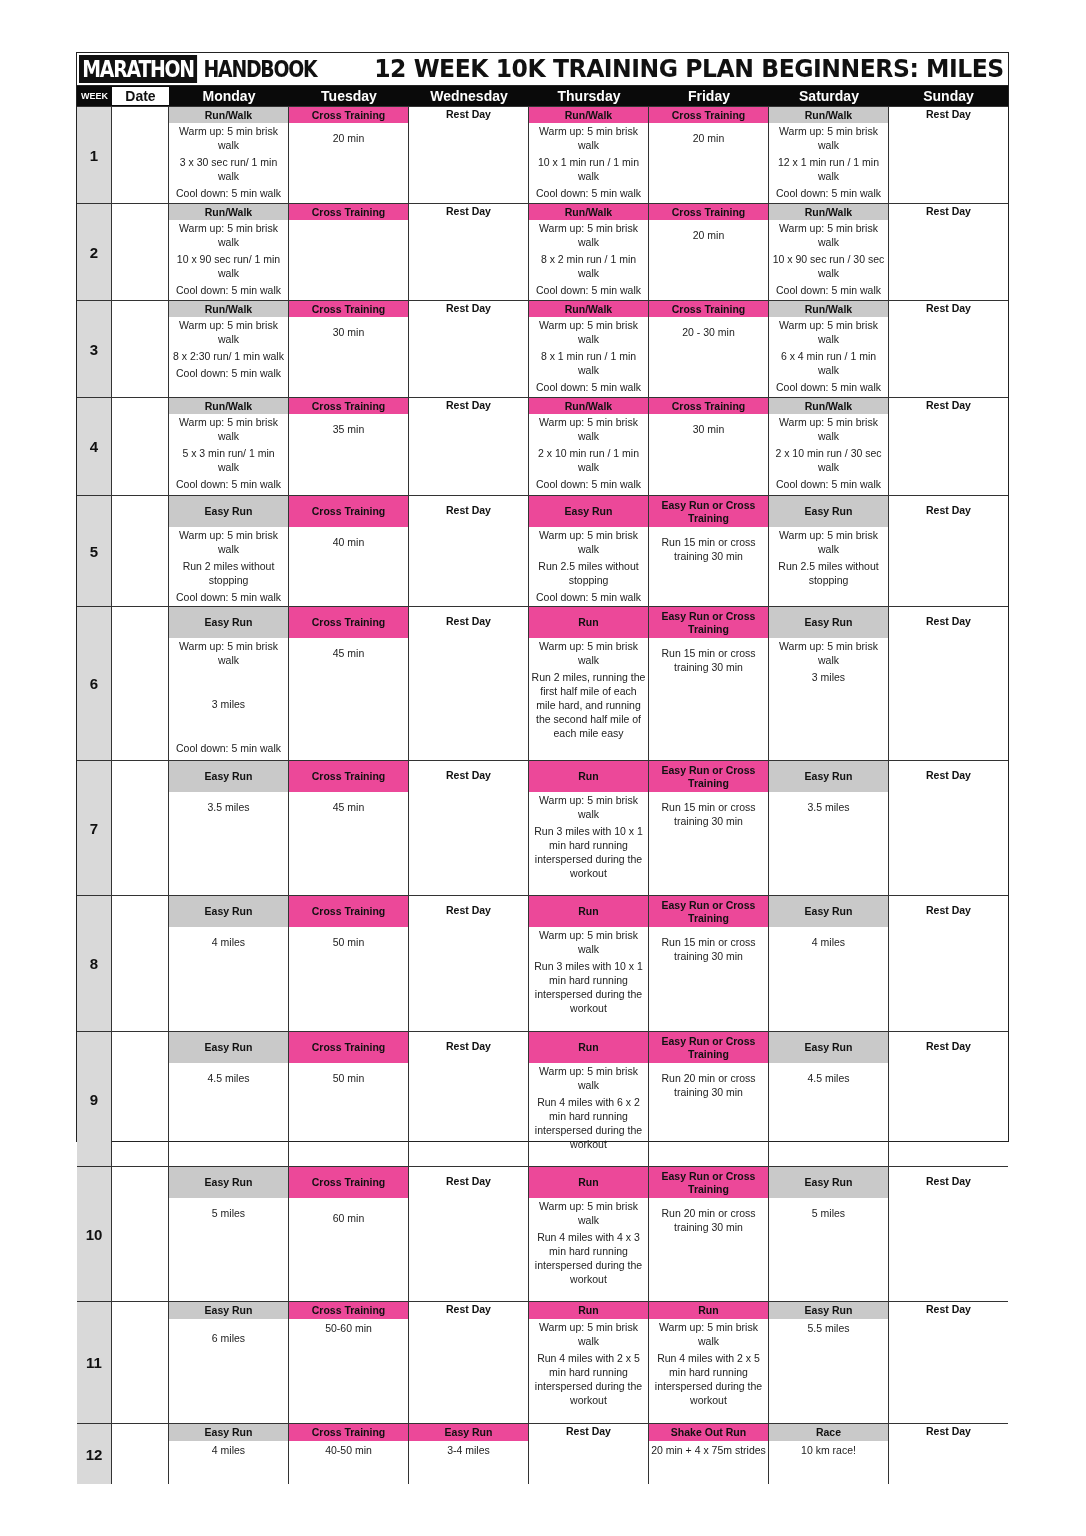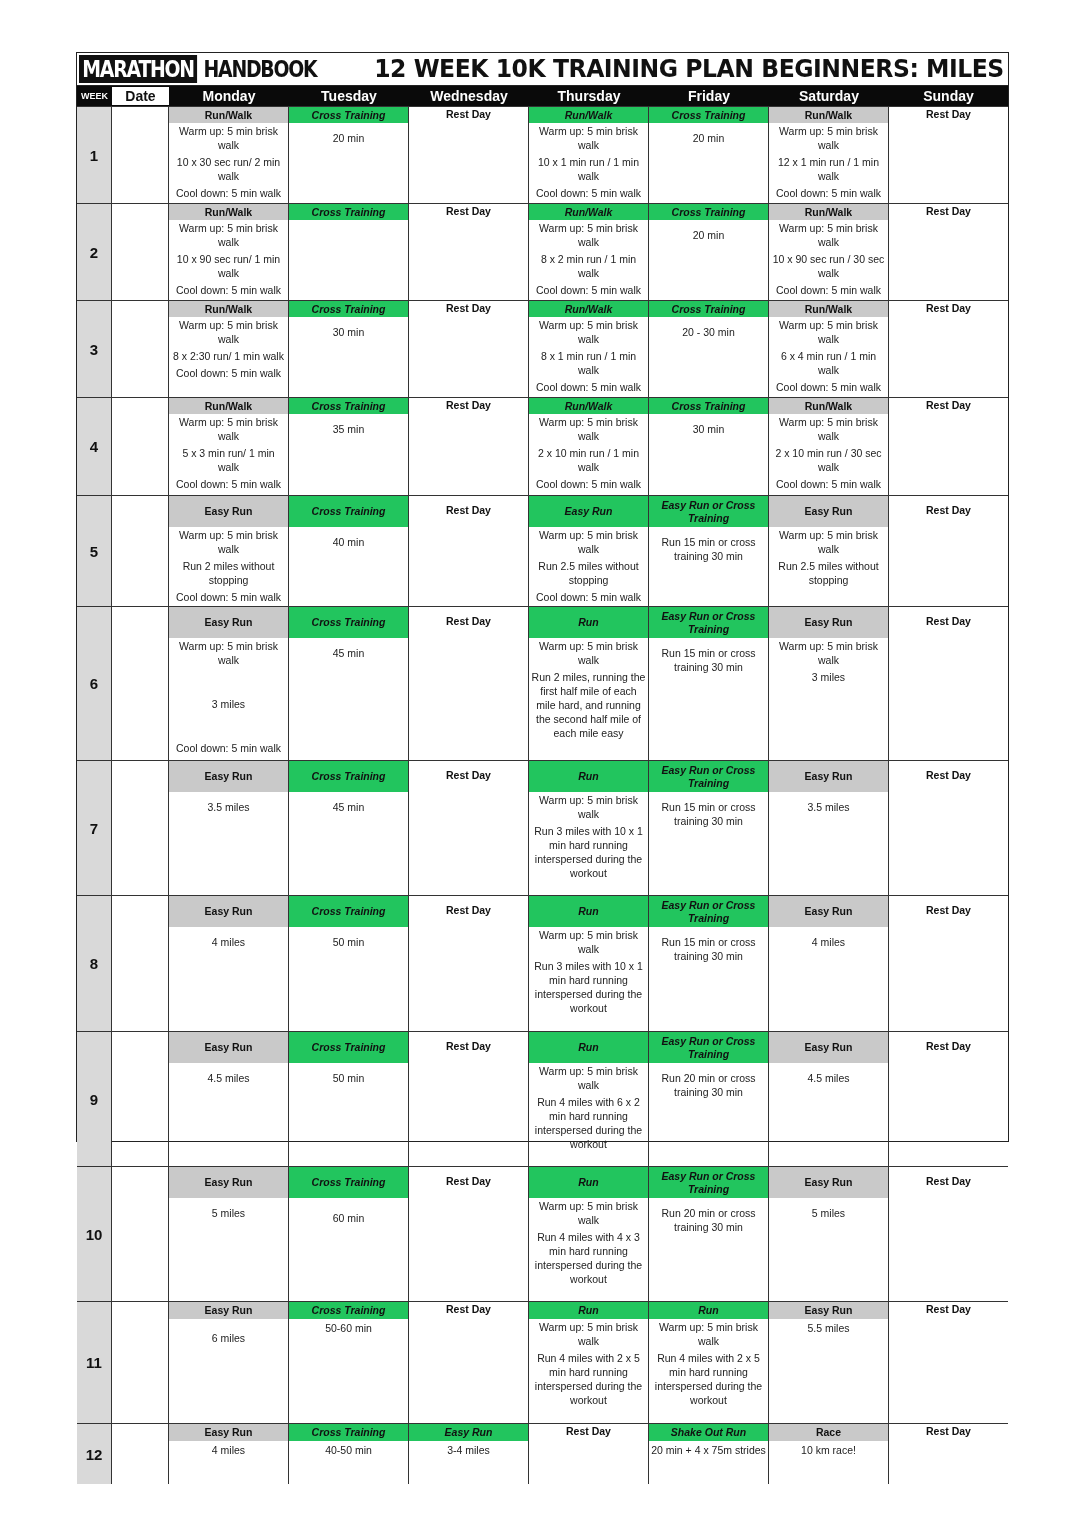--- a/index.html
+++ b/index.html
@@ -14,21 +14,21 @@
   .hcell { position:absolute; top:0; height:20px; color:#fff; font-weight:bold; font-size:14px; display:flex; align-items:center; justify-content:center; }
   .hcell.week { font-size:9px; }
   .hcell.date { background:#fff; color:#111; top:1px; height:18px; font-size:14px; }
   .wk-row { position:absolute; left:0; width:100%; border-top:1.5px solid #333; box-sizing:border-box; }
   .wk-num { position:absolute; left:0; top:0; bottom:0; width:35px; background:#d9d9d9; display:flex; align-items:center; justify-content:center; font-weight:bold; font-size:15px; border-right:1.5px solid #333; box-sizing:border-box; }
   .wk-date { position:absolute; left:35px; top:0; bottom:0; width:57px; border-right:1.5px solid #333; box-sizing:border-box; }
   .day { position:absolute; top:0; bottom:0; width:120px; border-right:1.5px solid #333; box-sizing:border-box; text-align:center; font-size:10.5px; line-height:14px; color:#222; }
   .day:last-child { border-right:none; }
   .day .type { font-weight:bold; font-size:10.5px; color:#111; display:flex; align-items:center; justify-content:center; line-height:13px; }
   .day .type.g1 { background:#c9c9c9; }
-  .day .type.g2 { background:#22c55e;font-style:italic; }
+  .day .type.g2 { background:#ec4899; }
   .day .type.none { background:transparent; }
   .day .body { padding:1px 2px 0 2px; display:flex; flex-direction:column; }
   .day .line { margin-bottom:3px; }
   .day .spacer { flex:1; }
 </style>
 </head>
 <body>
 
 <div id="sheet">
   <div id="title-row">
@@ -50,21 +50,21 @@
     <div class="hcell" style="left:812px;width:119px;">Sunday</div>
   </div>
   <div id="rows">
       <div class="wk-row" style="top: 53px; height: 97px;">
         <div class="wk-num">1</div>
         <div class="wk-date"></div>
         <div class="day" style="left: 92px;">
           <div class="type g1" style="height: 16px;">Run/Walk</div>
           <div class="body" style="height: 77px;">
             <div class="line">Warm up: 5 min brisk walk</div>
-            <div class="line">10 x 30 sec run/ 2 min walk</div>
+            <div class="line">3 x 30 sec run/ 1 min walk</div>
             <div class="line">Cool down: 5 min walk</div>
           </div>
         </div>
         <div class="day" style="left: 212px;">
           <div class="type g2" style="height: 16px;">Cross Training</div>
           <div class="body" style="height: 77px;">
             <div class="line" style="margin-top: 7px;">20 min</div>
           </div>
         </div>
         <div class="day" style="left: 332px;">

